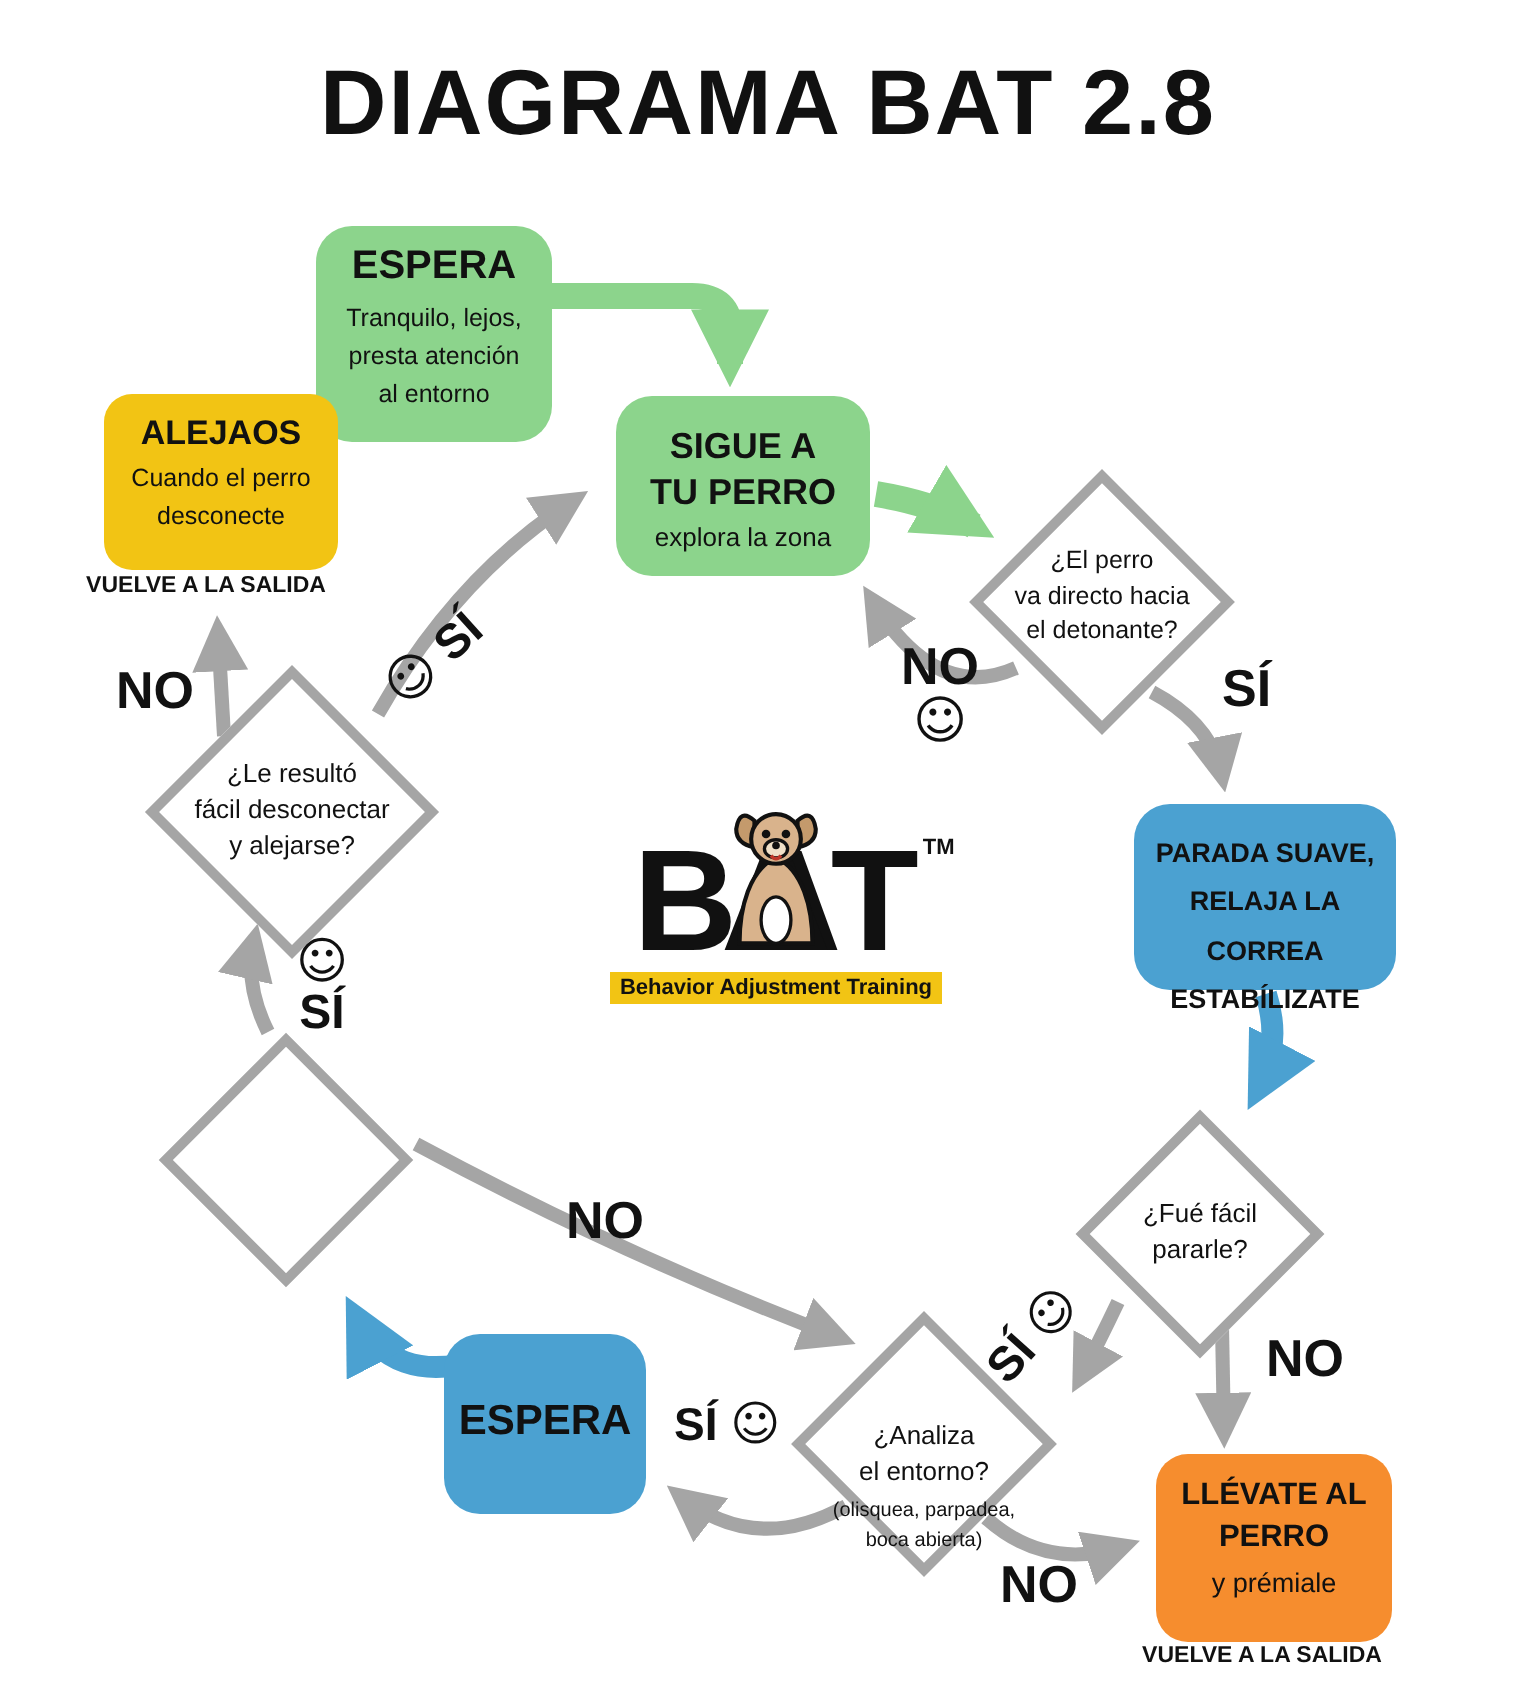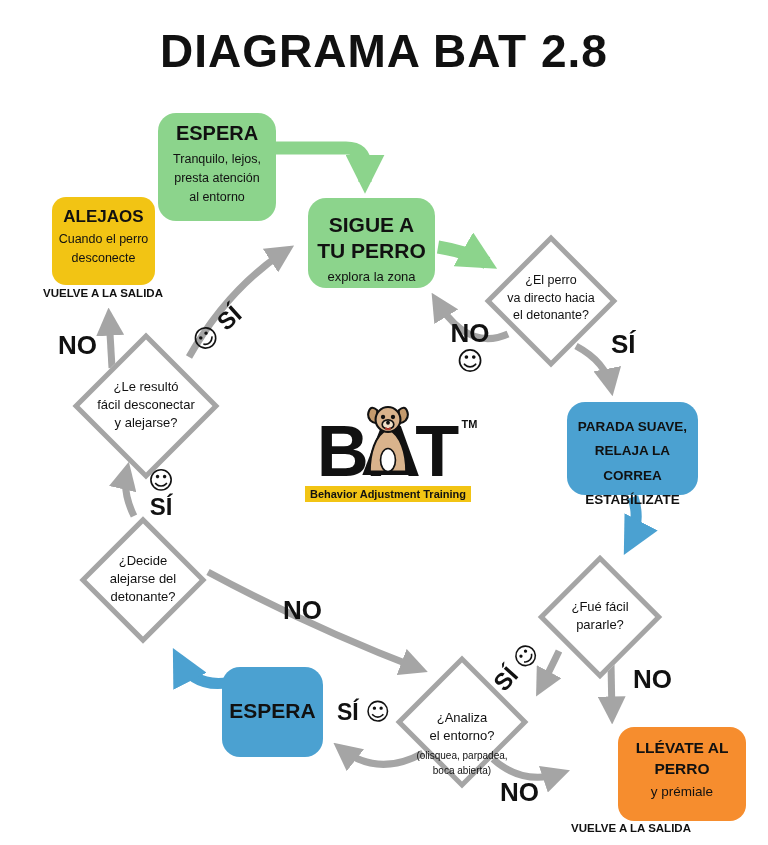--- a/index.html
+++ b/index.html
@@ -75,43 +75,43 @@
   </svg>
 
   <div class="node green" style="left:158px;top:113px;width:118px;height:108px;padding-top:9px;">
     <div class="nt" style="font-size:20px;">ESPERA</div>
     <div class="nb" style="font-size:12.5px;line-height:1.5;margin-top:5px;">Tranquilo, lejos,
 presta atención
 al entorno</div>
   </div>
 
   <div class="node green" style="left:308px;top:198px;width:127px;height:90px;padding-top:14px;">
-    <div class="nt" style="font-size:21px;line-height:1.25;">SIGUE A
+    <div class="nt" style="font-size:18px;line-height:1.25;">SIGUE A
 TU PERRO</div>
     <div class="nb" style="font-size:13px;margin-top:4px;">explora la zona</div>
   </div>
 
-  <div class="node yellow" style="left:52px;top:197px;width:103px;height:88px;padding-top:10px;border-radius:14px;">
+  <div class="node yellow" style="left:52px;top:197px;width:117px;height:88px;padding-top:10px;border-radius:14px;">
     <div class="nt" style="font-size:17px;">ALEJAOS</div>
     <div class="nb" style="font-size:12.5px;line-height:1.5;margin-top:3px;">Cuando el perro
 desconecte</div>
   </div>
   <div class="footer-text" style="left:38px;top:287px;width:130px;">VUELVE A LA SALIDA</div>
 
   <div class="node blue" style="left:567px;top:402px;width:131px;height:93px;padding-top:13px;">
     <div class="nt" style="font-size:13.5px;line-height:1.8;">PARADA SUAVE,
 RELAJA LA CORREA
 ESTABÍLIZATE</div>
   </div>
 
   <div class="node blue" style="left:222px;top:667px;width:101px;height:90px;padding-top:32px;">
     <div class="nt" style="font-size:21px;text-align:center;">ESPERA</div>
   </div>
 
-  <div class="node orange" style="left:578px;top:727px;width:128px;height:94px;padding-top:11px;border-radius:16px;margin-left:40px;">
+  <div class="node orange" style="left:578px;top:727px;width:118px;height:94px;padding-top:11px;border-radius:16px;">
     <div class="nt" style="font-size:15.5px;line-height:1.35;">LLÉVATE AL
 PERRO</div>
     <div class="nb" style="font-size:13.5px;margin-top:4px;">y prémiale</div>
   </div>
   <div class="footer-text" style="left:567px;top:822px;width:128px;">VUELVE A LA SALIDA</div>
 
   <div class="diamond" style="left:504px;top:254px;width:94px;height:94px;"></div>
   <div class="dtext" style="left:489px;top:272px;width:124px;font-size:12.5px;">¿El perro
 va directo hacia
 el detonante?</div>
@@ -122,23 +122,20 @@
 
   <div class="diamond" style="left:415px;top:675px;width:94px;height:94px;"></div>
   <div class="dtext" style="left:398px;top:691px;width:128px;">
     <span style="white-space:pre-line;">¿Analiza
 el entorno?</span>
     <span class="sub">(olisquea, parpadea,
 boca abierta)</span>
   </div>
 
   <div class="diamond" style="left:98px;top:535px;width:90px;height:90px;"></div>
-  <div class="dtext" style="left:83px;top:552px;width:120px;">¿Decide
-alejarse del
-detonante?</div>
 
   <div class="diamond" style="left:94px;top:354px;width:104px;height:104px;"></div>
   <div class="dtext" style="left:81px;top:378px;width:130px;">¿Le resultó
 fácil desconectar
 y alejarse?</div>
 
   <div class="lbl" style="left:611px;top:331px;">SÍ</div>
 
   <div class="lbl stack" style="left:446px;top:320px;width:48px;">
     <span>NO</span>

